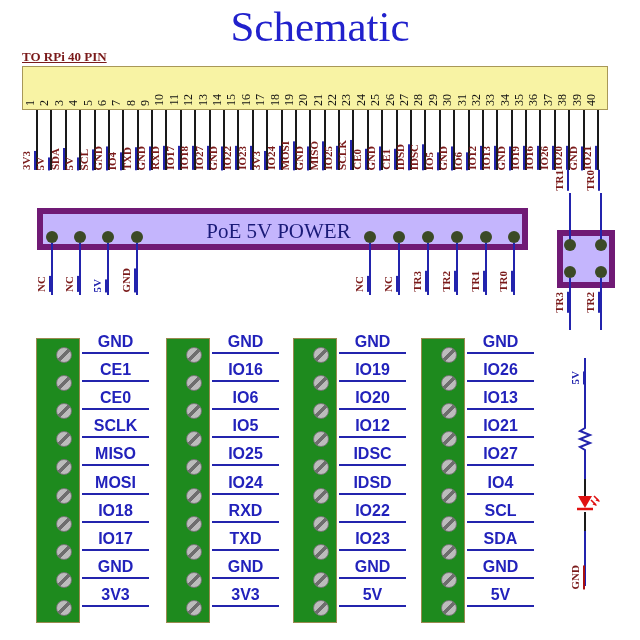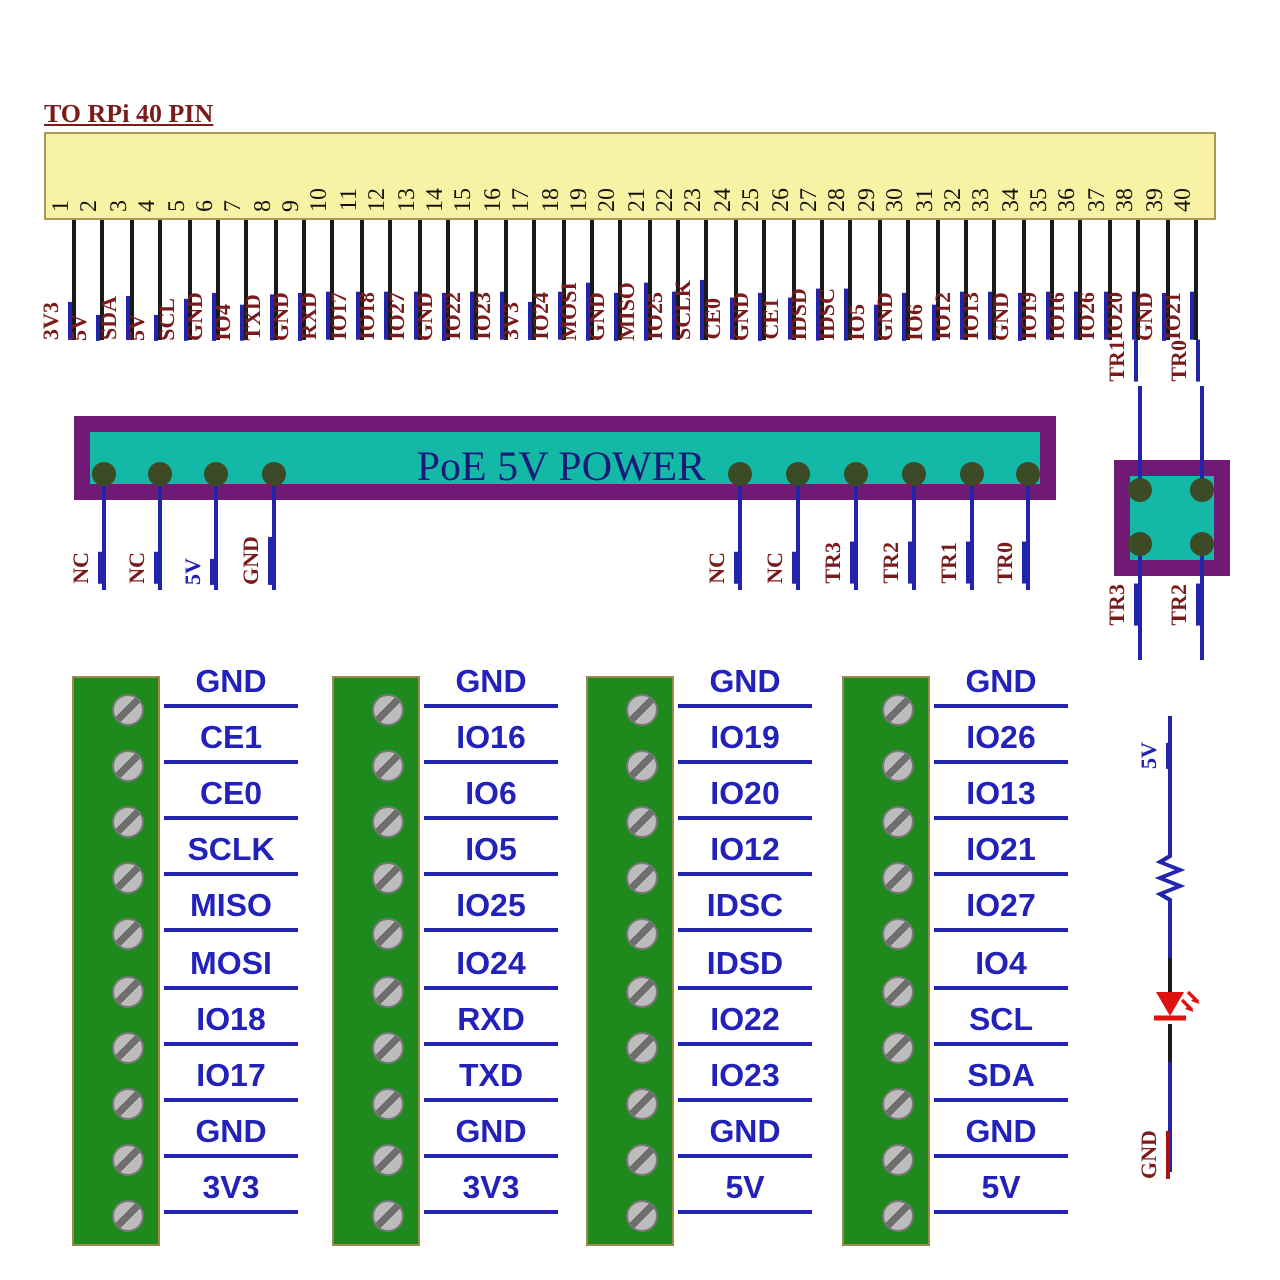--- a/index.html
+++ b/index.html
@@ -17,34 +17,35 @@
   .vlabel.ul{border-left:2px solid #2324ad;padding-left:1px;}
   .vlabel.ul-red{border-left:2px solid #aa1111;padding-left:1px;}
   .vlabel.blue{color:#2324ad;}
   .vnum{position:absolute;writing-mode:vertical-rl;transform:rotate(180deg);white-space:nowrap;
         font-family:"Liberation Serif",serif;font-size:12px;line-height:14px;color:#111;}
   .lead{position:absolute;width:2px;background:#1a1a1a;}
   .wire{position:absolute;width:2px;background:#2324ad;}
   .wire.black{background:#1a1a1a;}
   .dot{position:absolute;width:12px;height:12px;border-radius:50%;background:#3c4a26;}
   
-  .bluebox{position:absolute;border:8px solid #701a75;background:#14b8a6;box-sizing:border-box;}
+  .bluebox{position:absolute;border:6px solid #701a75;background:#c4b5fd;box-sizing:border-box;}
   #poe-label{font-size:21px;color:#1a1a78;text-align:center;}
   
   .tblock{position:absolute;width:44px;height:285px;background:#1e8a1e;border:1px solid #9a8a50;box-sizing:border-box;}
   .screw{position:absolute;width:16px;height:16px;border-radius:50%;border:1px solid #777;
          background:linear-gradient(135deg,#bcbcbc 40%,#6e6e6e 40%,#6e6e6e 58%,#bcbcbc 58%);box-sizing:border-box;}
   .rowline{position:absolute;height:2px;background:#2324ad;}
   .rowlabel{position:absolute;width:67px;text-align:center;font-family:"Liberation Sans",sans-serif;
             font-weight:bold;font-size:16px;color:#2222bb;}
 </style>
 </head>
 <body>
 
 <div id="stage">
+  <div class="abs" id="title">Schematic</div>
   <div class="abs" id="rpi-note">TO RPi 40 PIN</div>
   <div class="abs" id="header-bar"></div>
   <div id="pins-layer">
       <div class="vnum" style="left: 23px; bottom: 534px;">1</div>
       <div class="lead" style="left: 36px; top: 110px; height: 60px;"></div>
       <div class="vlabel ul" style="left: 20px; bottom: 470px;">3V3</div>
       <div class="vnum" style="left: 37.385px; bottom: 534px;">2</div>
       <div class="lead" style="left: 50.385px; top: 110px; height: 60px;"></div>
       <div class="vlabel ul" style="left: 34.385px; bottom: 470px;">5V</div>
       <div class="vnum" style="left: 51.77px; bottom: 534px;">3</div>

